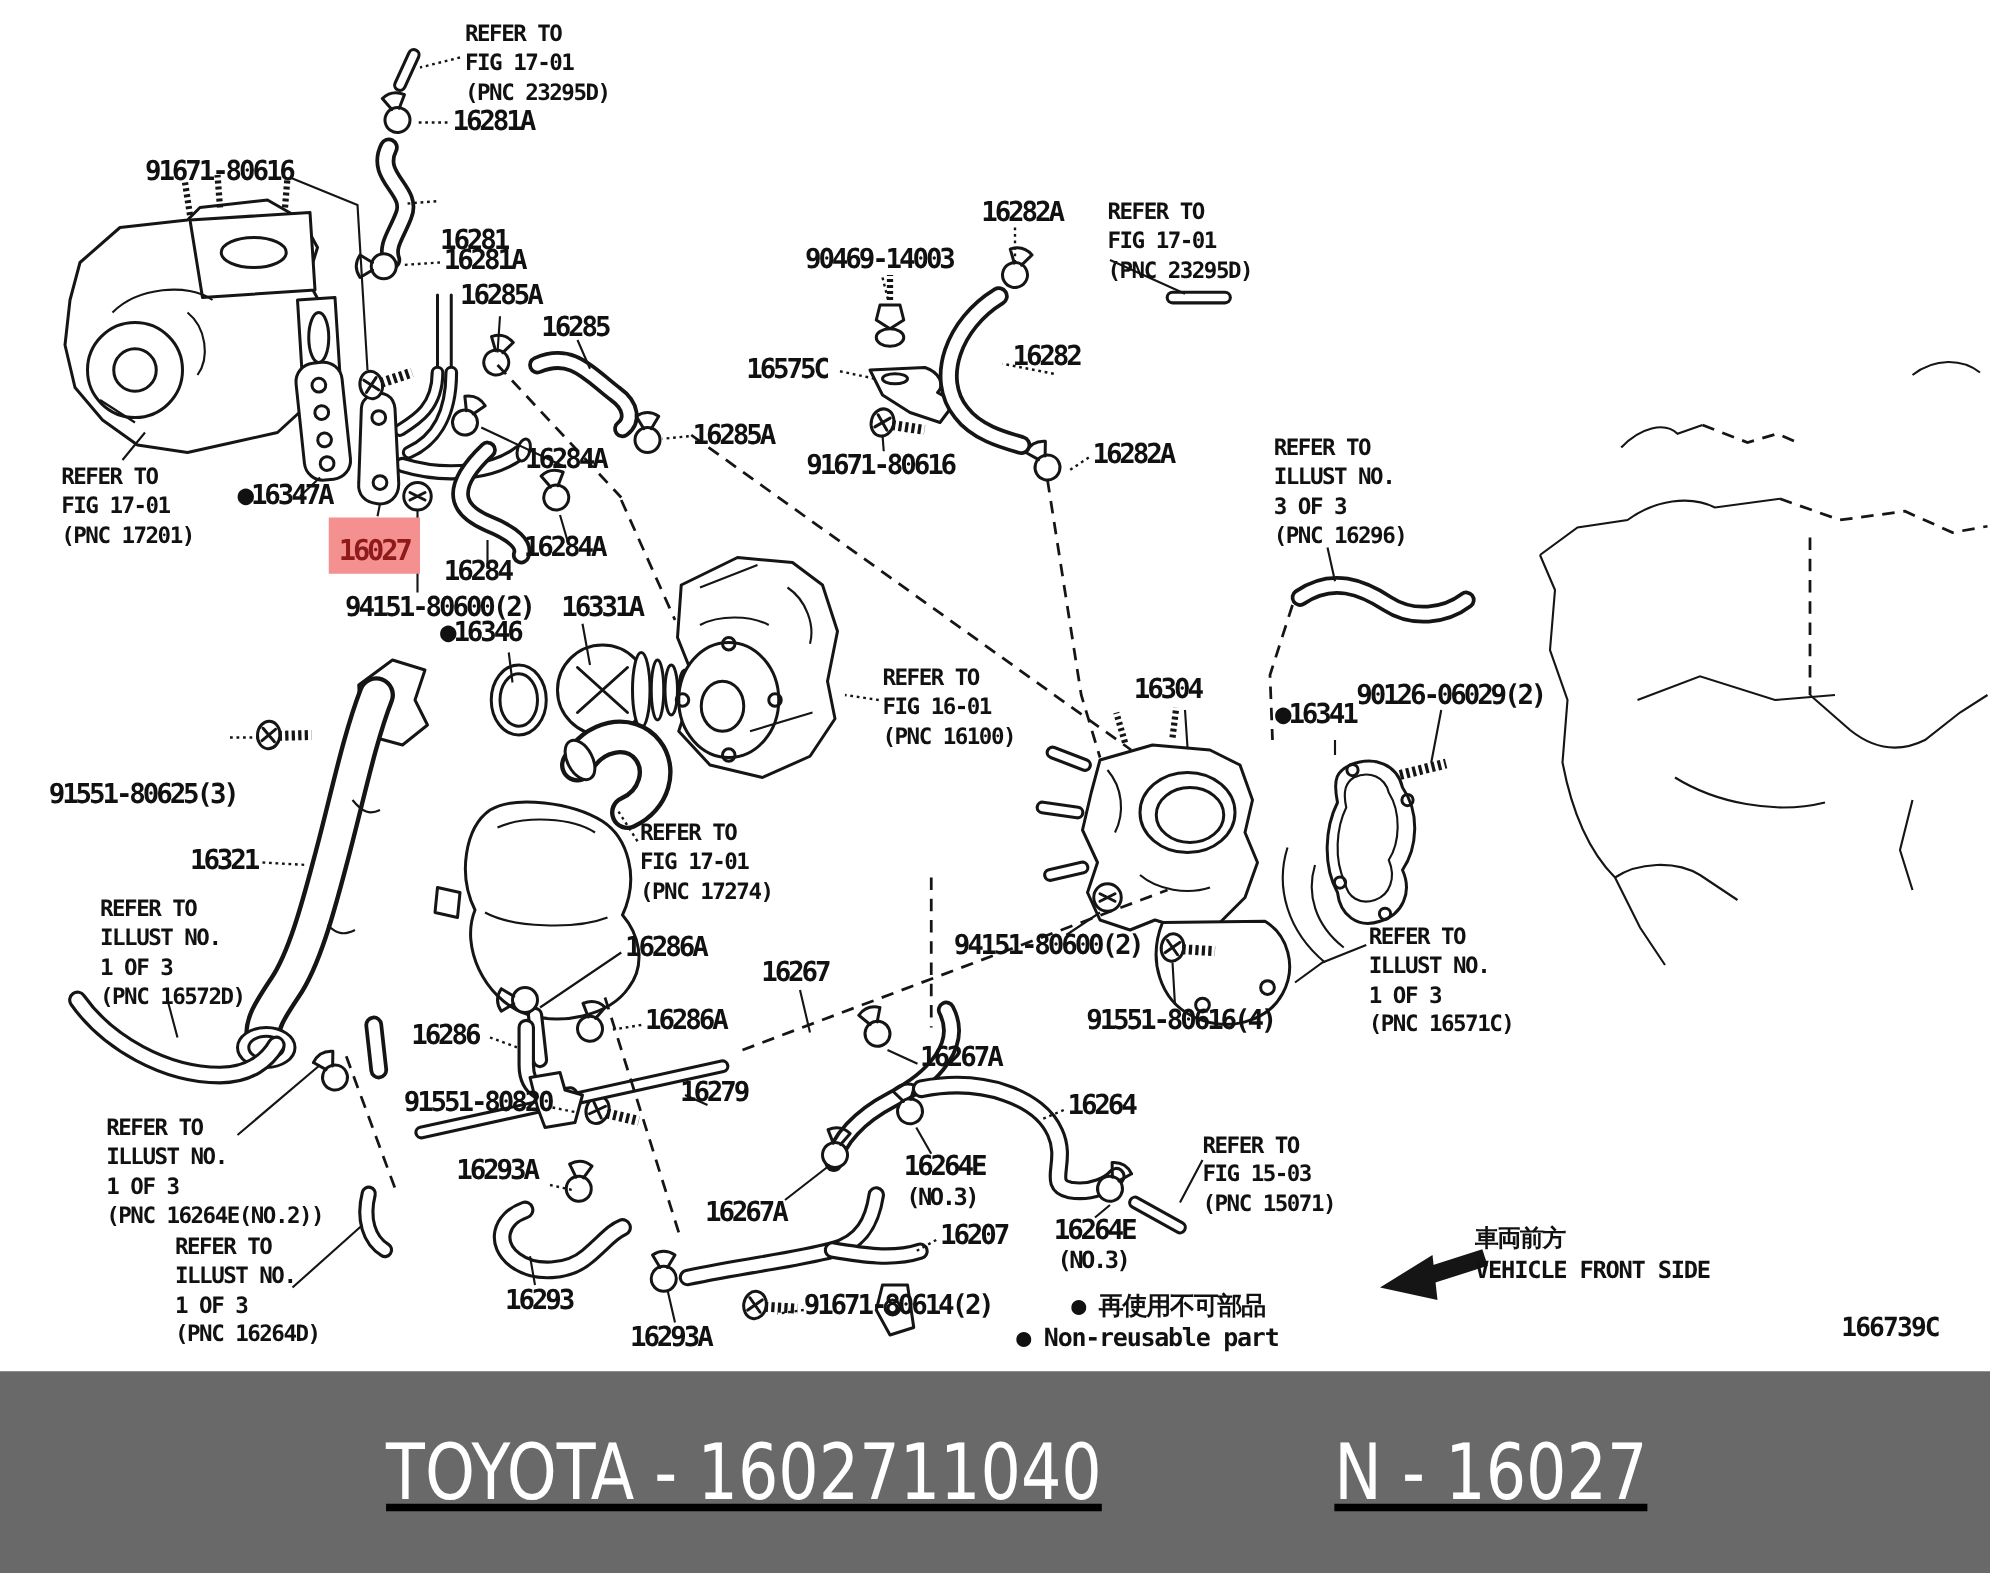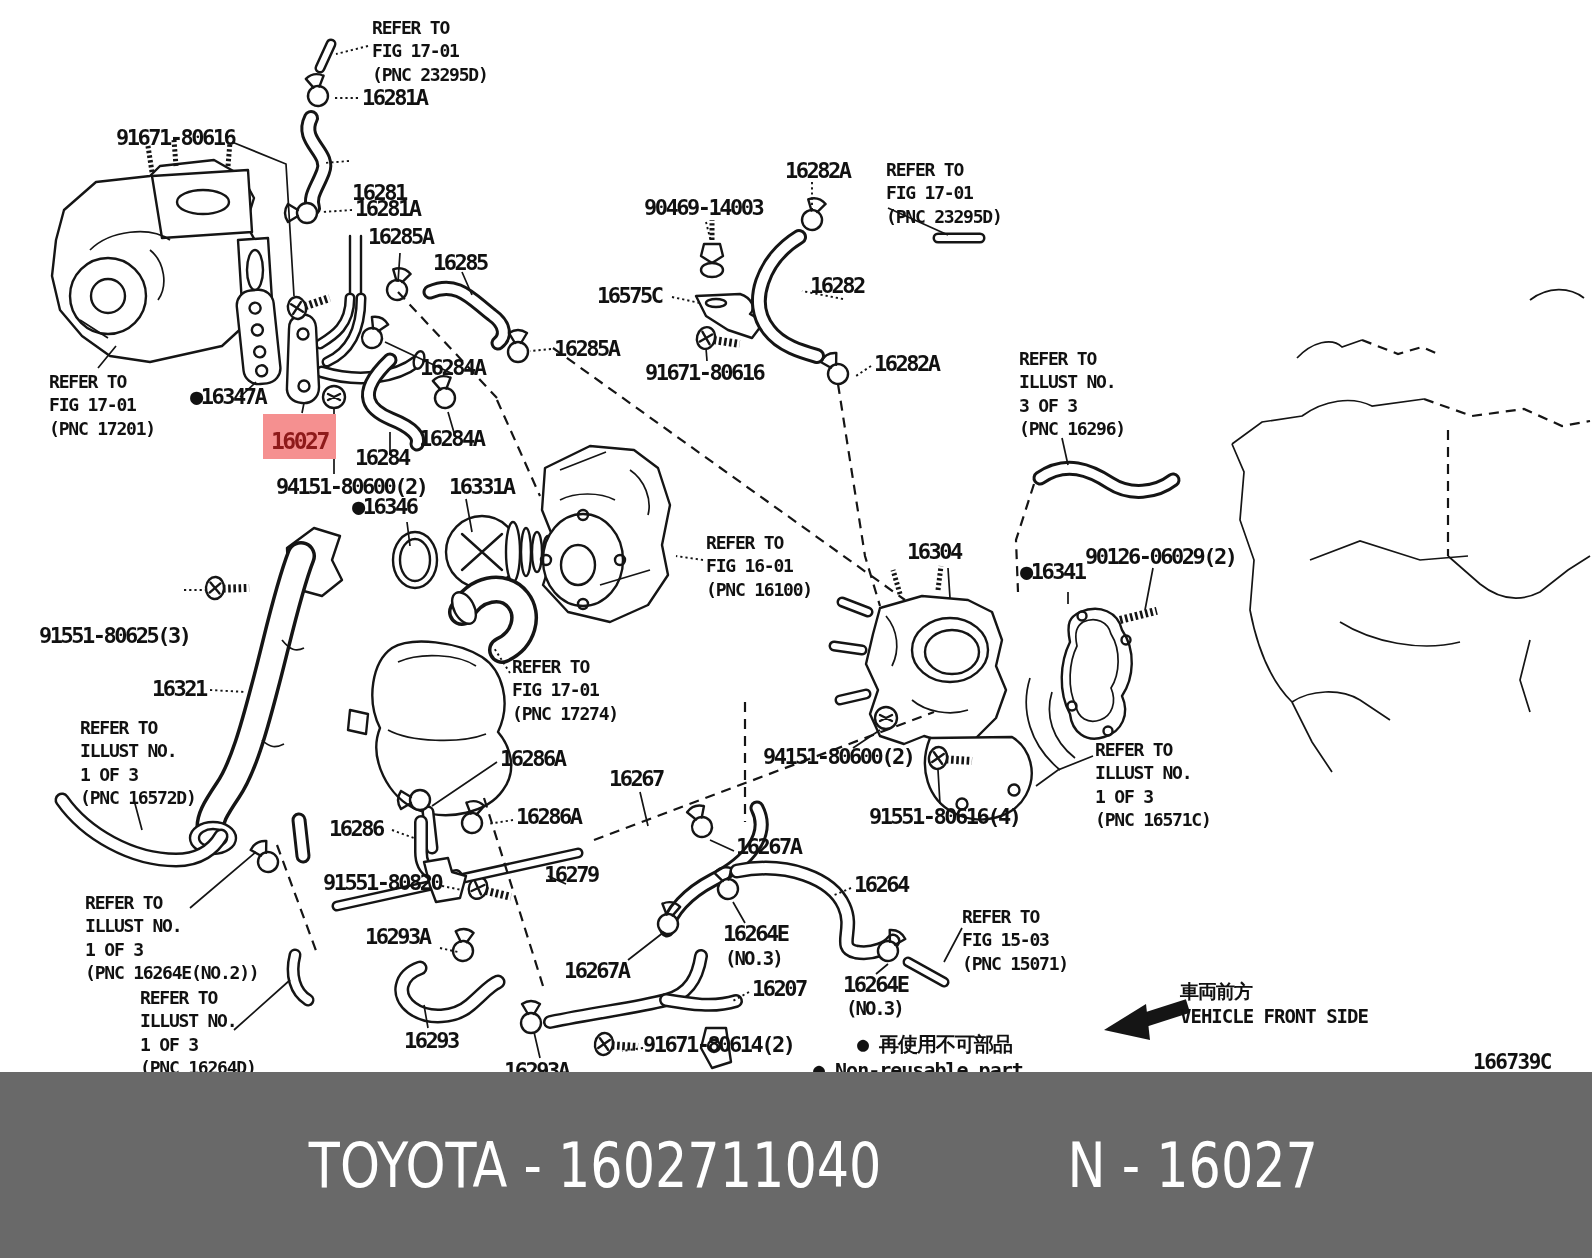--- a/index.html
+++ b/index.html
@@ -21,22 +21,22 @@
   .lbl{position:absolute;color:#111;font-weight:bold;white-space:pre-line;}
   .lbl.part{font-size:22px;letter-spacing:-2.5px;line-height:1;}
   .lbl.sub{font-size:19px;letter-spacing:-2px;line-height:1;}
   .lbl.note{font-size:18px;letter-spacing:-1.2px;line-height:1.3;}
   .lbl.legend{font-size:20px;letter-spacing:-1px;line-height:1;}
   .lbl.front{font-size:19px;letter-spacing:-1px;line-height:1;}
   .lbl.code{font-size:21px;letter-spacing:-1.5px;line-height:1;}
   .lbl.highlight{font-size:23px;letter-spacing:-2.5px;line-height:1;
       background:#f59090;color:#8e1a1a;padding:16px 8px 6px 8px;}
   
-  .footer{position:absolute;left:0;bottom:0;width:100%;height:186px;background:#696969;
-      display:flex;align-items:center;justify-content:center;gap:96px;}
+  .footer{position:absolute;left:0;bottom:0;width:100%;height:161px;background:#696969;
+      display:flex;align-items:center;justify-content:center;gap:96px;text-decoration:underline;}
   .footer span{display:inline-block;transform:scaleX(0.82);color:#fff;
       font-family:"DejaVu Sans", sans-serif;font-size:62px;font-weight:400;letter-spacing:0px;white-space:pre;}
 </style>
 </head>
 <body>
 
 <div class="page">
 
 <svg id="art" width="1592" height="1097" viewBox="0 0 1592 1097">
   <defs>

